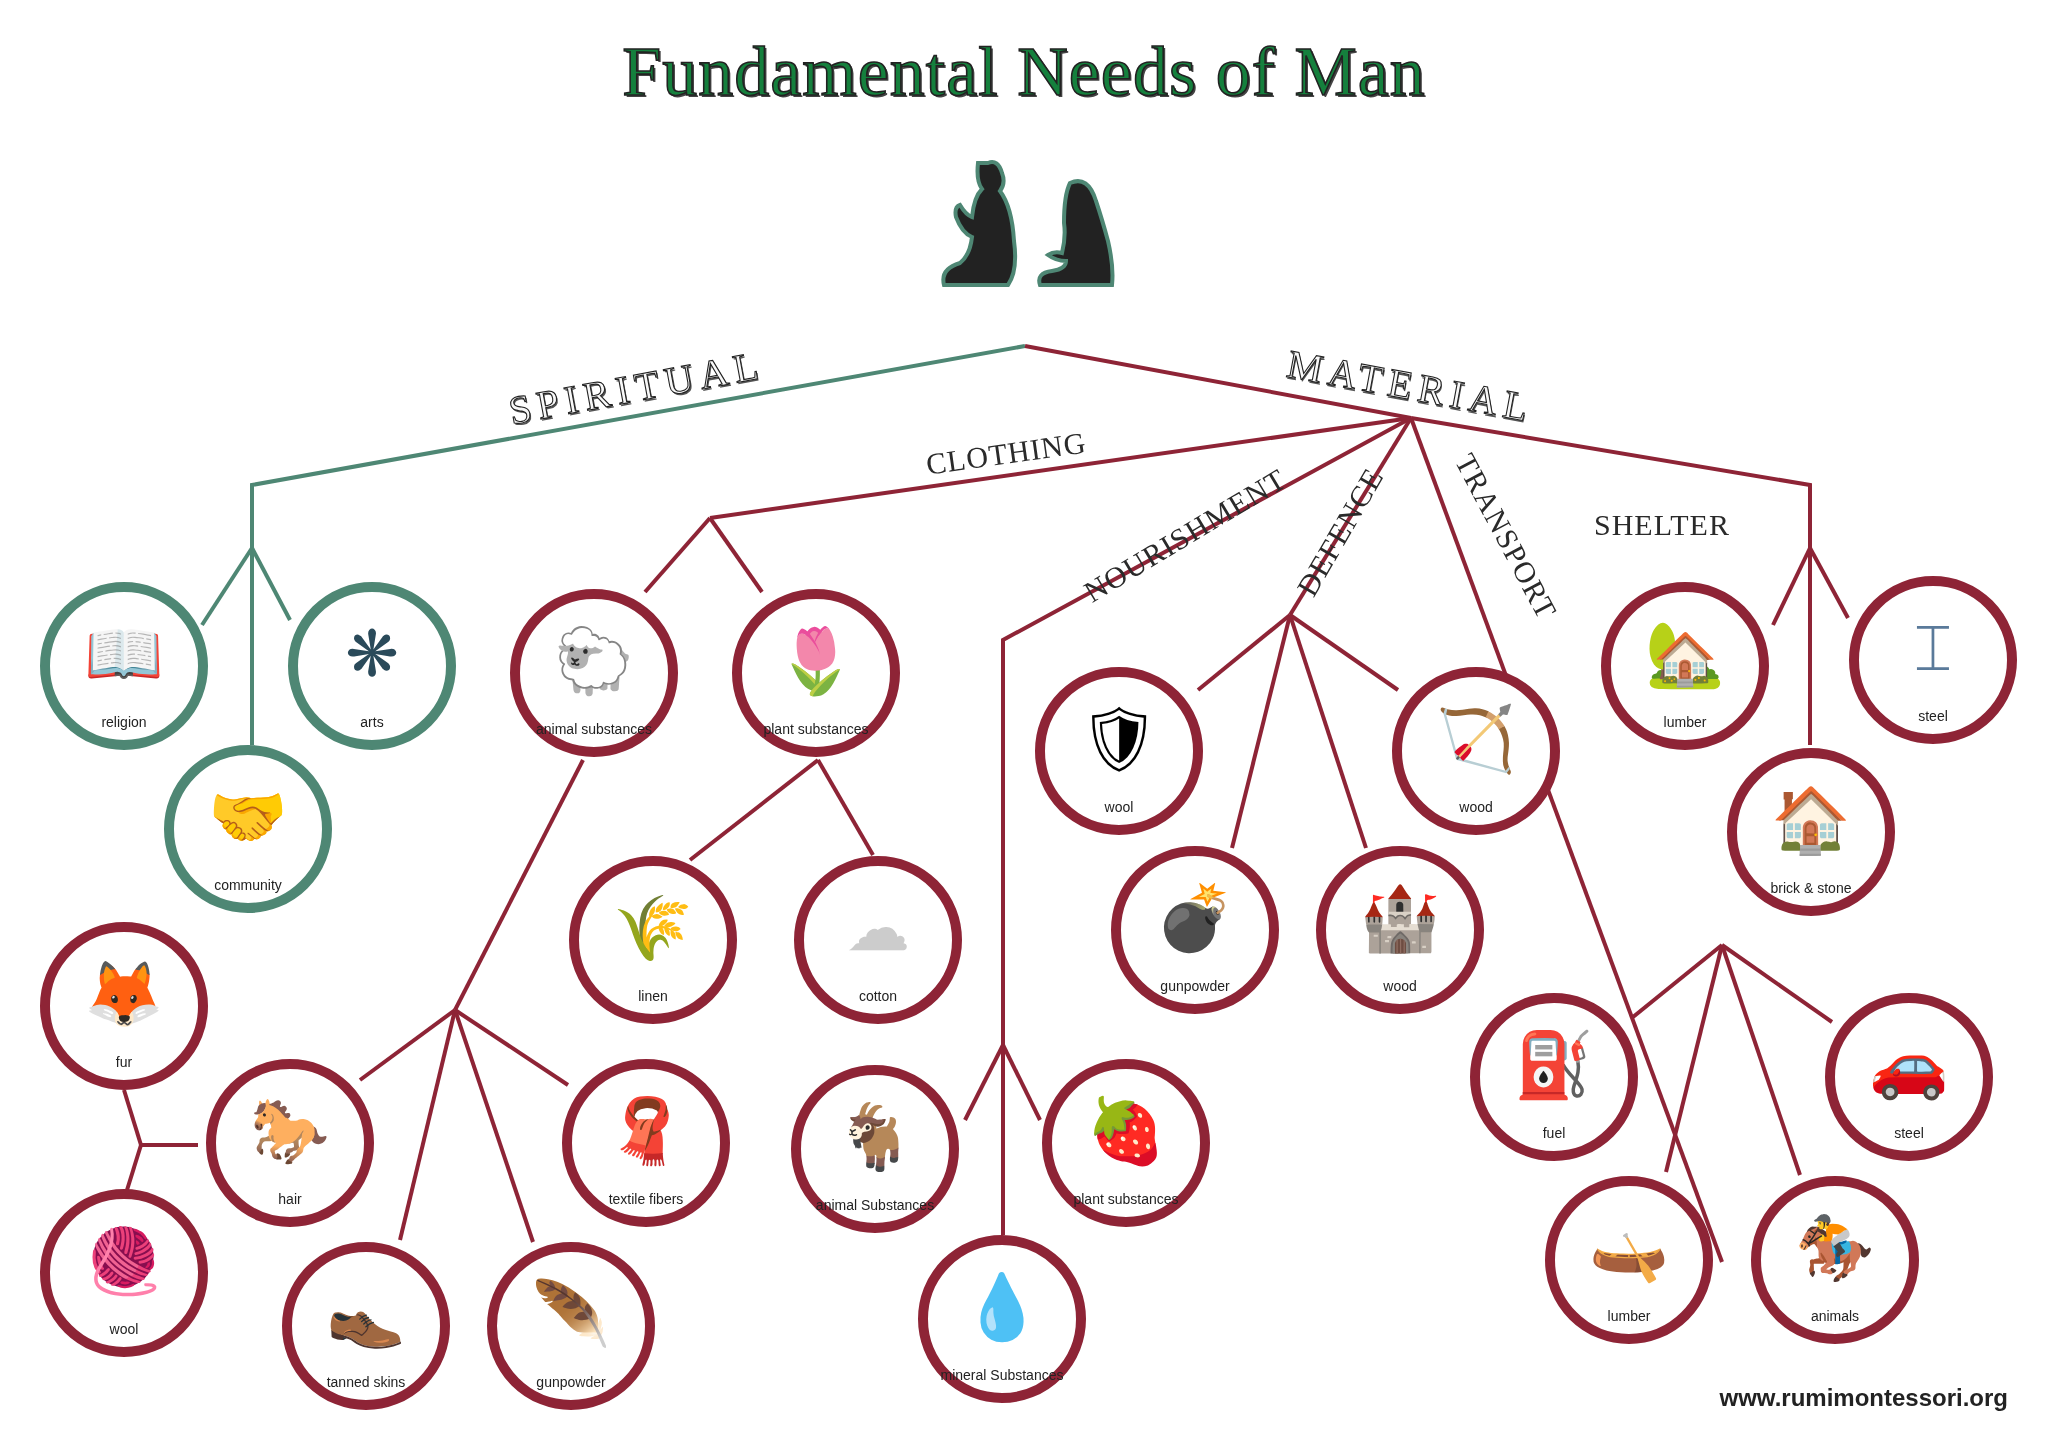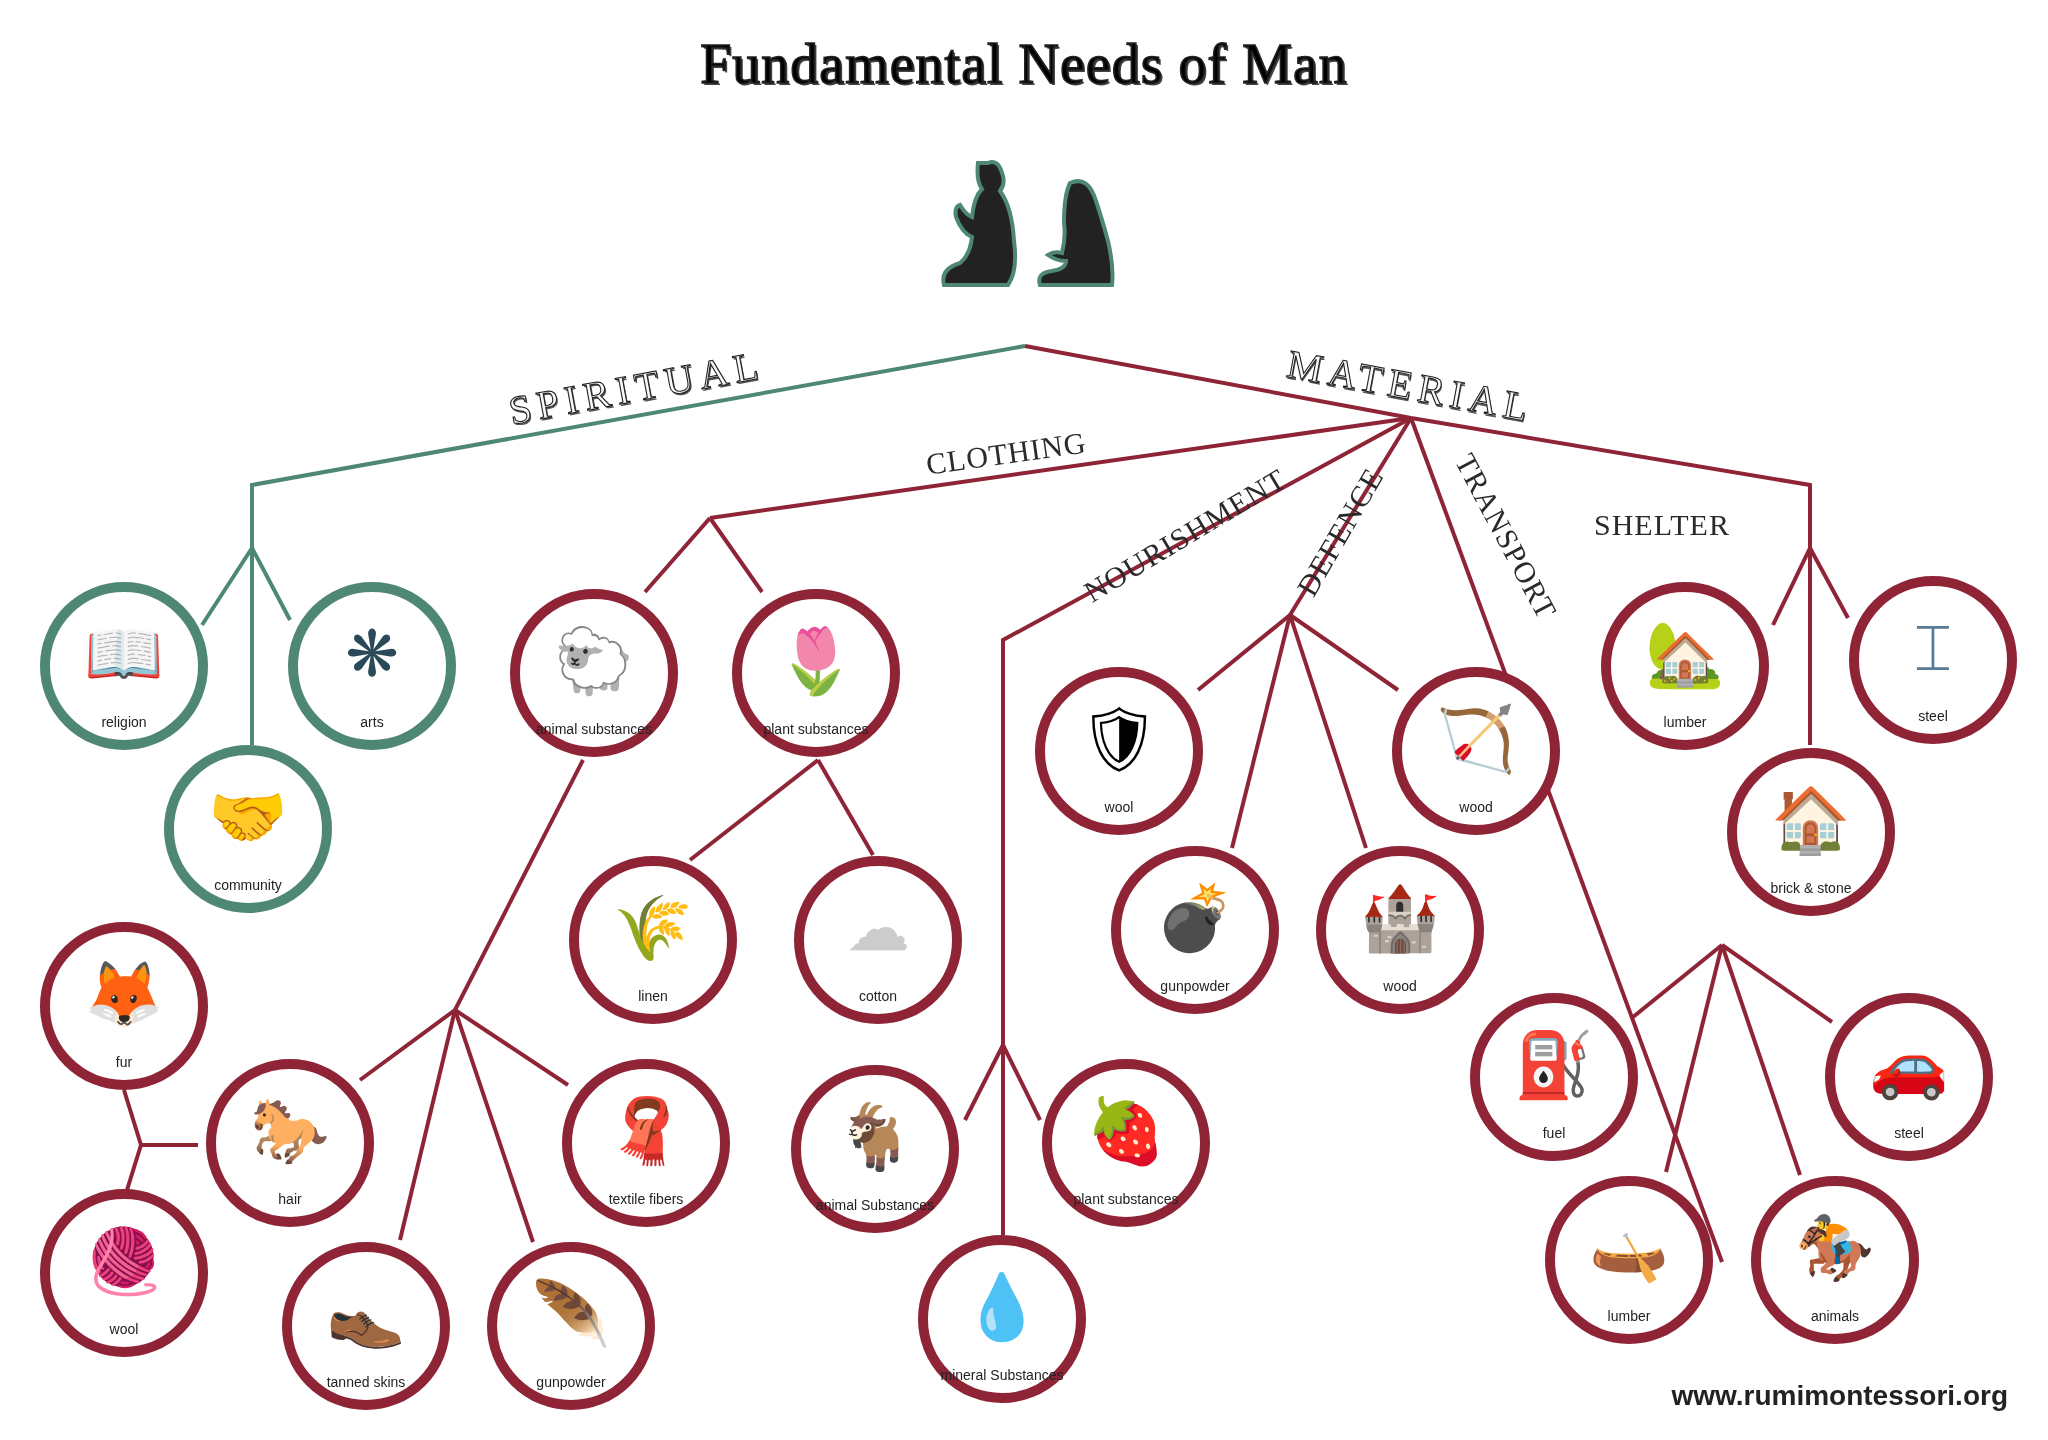--- a/index.html
+++ b/index.html
@@ -1,26 +1,26 @@
 <!DOCTYPE html>
 <html><head>
 <meta charset="utf-8">
 <style>
   html, body { margin: 0; padding: 0; background: #ffffff; }
   body { width: 2048px; height: 1440px; position: relative; overflow: hidden; font-family: "Liberation Sans", sans-serif; }
   #canvas { position: absolute; left: 0; top: 0; width: 2048px; height: 1440px; }
-  .title { position: absolute; left: 0; width: 2048px; top: 32px; text-align: center; font-family: "Liberation Serif", serif; font-size: 56px; color: #000000; letter-spacing: 1px; -webkit-text-stroke: 1.6px #222; text-shadow: 2px 2px 0 #444; }
+  .title { position: absolute; left: 0; width: 2048px; top: 32px; text-align: center; font-family: "Liberation Serif", serif; font-size: 70px; color: #15803d; letter-spacing: 1px; -webkit-text-stroke: 1.6px #222; text-shadow: 2px 2px 0 #444; }
   .branch-label { position: absolute; font-family: "Liberation Serif", serif; color: #2a2a2a; white-space: nowrap; transform-origin: 0 0; }
   .lbl-major { font-size: 40px; letter-spacing: 6px; color: #f8f8f8; -webkit-text-stroke: 1.1px #222; text-shadow: 1px 2px 0 #555; }
   .lbl-minor { font-size: 30px; letter-spacing: 1px; }
   .node { position: absolute; width: 168px; height: 168px; border-radius: 50%; box-sizing: border-box; border: 10px solid #8e2436; background: #fff; }
   .node.green { border-color: #4e8774; }
   .node .pic { position: absolute; left: 50%; top: 42%; transform: translate(-50%, -50%); font-size: 64px; line-height: 1; }
   .node .cap { position: absolute; left: 0; right: 0; bottom: 10px; text-align: center; font-size: 14px; color: #222; }
-  .url { position: absolute; right: 40px; bottom: 28px; font-family: "Liberation Sans", sans-serif; font-weight: bold; font-size: 28px; color: #222; }
+  .url { position: absolute; right: 40px; bottom: 28px; font-family: "Liberation Sans", sans-serif; font-weight: bold; font-size: 24px; color: #222; }
   .people { position: absolute; left: 930px; top: 155px; width: 200px; height: 140px; }
 </style>
 </head>
 <body>
 
 <svg id="canvas" viewBox="0 0 2048 1440" xmlns="http://www.w3.org/2000/svg">
   <g fill="none" stroke-width="4" stroke-linejoin="miter">
 
     <g stroke="#4e8774">
       <polyline points="1025,346 252,485 252,548"></polyline>

